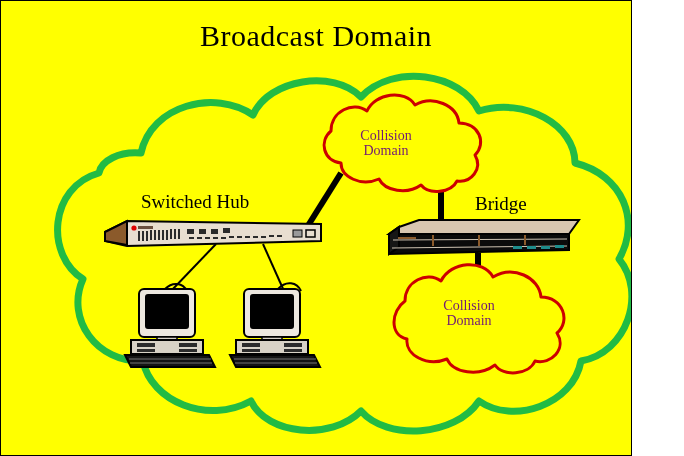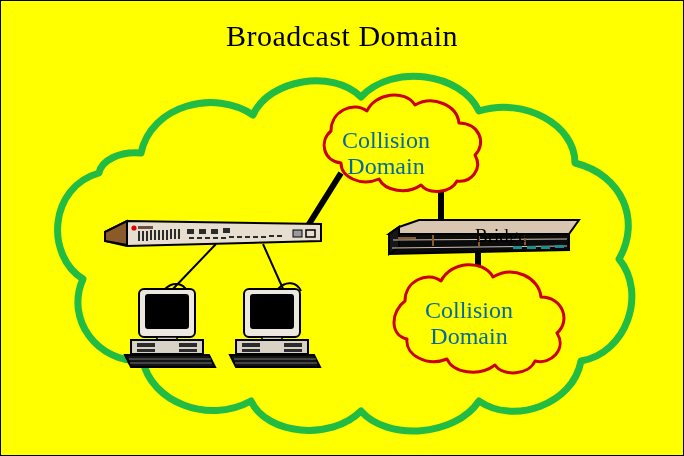--- a/index.html
+++ b/index.html
@@ -1,31 +1,31 @@
 <!DOCTYPE html>
 <html><head>
 <meta charset="utf-8">
 <style>
   html,body{margin:0;padding:0;background:#fff;}
   #canvas{
     position:relative;
-    width:684px;height:456px;
+    width:632px;height:456px;
     background:#FFFF00;
     box-sizing:border-box;
     border:1px solid #000;
     overflow:hidden;
     font-family:"Liberation Serif","DejaVu Serif",serif;
   }
   #svg{position:absolute;left:0;top:0;width:684px;height:456px;}
   .lbl{position:absolute;color:#000;white-space:nowrap;font-family:"Liberation Serif","DejaVu Serif",serif;}
   #title{left:0;right:0;top:18px;text-align:center;font-size:30px;letter-spacing:.5px;}
   #lbl-hub{left:140px;top:190px;font-size:19px;}
-  #lbl-bridge{left:474px;top:192px;font-size:19px;margin-top:32px;}
+  #lbl-bridge{left:474px;top:192px;font-size:19px;}
   #lbl-ws{left:158px;top:364px;font-size:19px;}
-  .cloudtxt{position:absolute;text-align:center;color:#0369a1;line-height:1.08;font-size:24px;
+  .cloudtxt{position:absolute;text-align:center;color:#701a75;line-height:1.08;font-size:14px;
             font-family:"Liberation Serif","DejaVu Serif",serif;}
   #ct-top{left:327px;top:127px;width:116px;}
   #ct-bot{left:404px;top:297px;width:128px;}
 </style>
 </head>
 <body>
 
 <div id="canvas">
 
   <svg id="svg" viewBox="0 0 684 456">
@@ -194,17 +194,18 @@
   <div class="cloudtxt" id="ct-top">
     <div>Collision</div>
     <div>Domain</div>
   </div>
 
   <div class="cloudtxt" id="ct-bot">
     <div>Collision</div>
     <div>Domain</div>
   </div>
 
+  <div class="lbl" id="lbl-hub">Switched Hub</div>
 
   <div class="lbl" id="lbl-bridge">Bridge</div>
 
 
 </div>
 
 </body></html>

